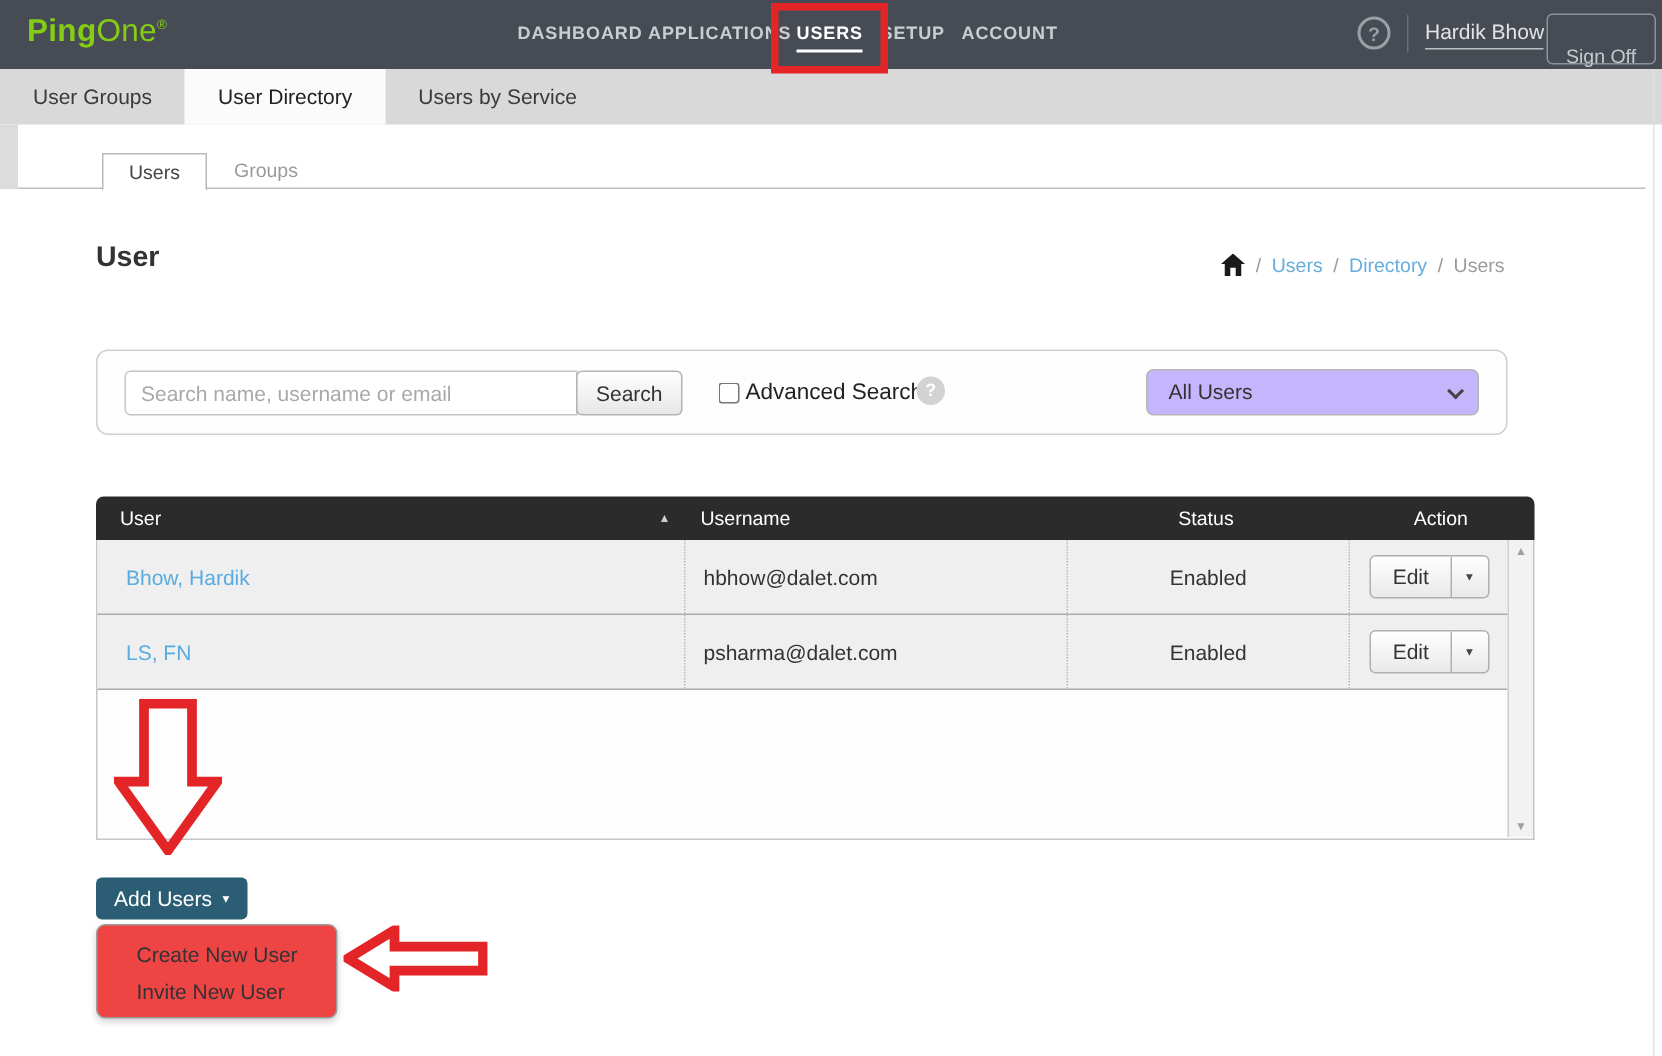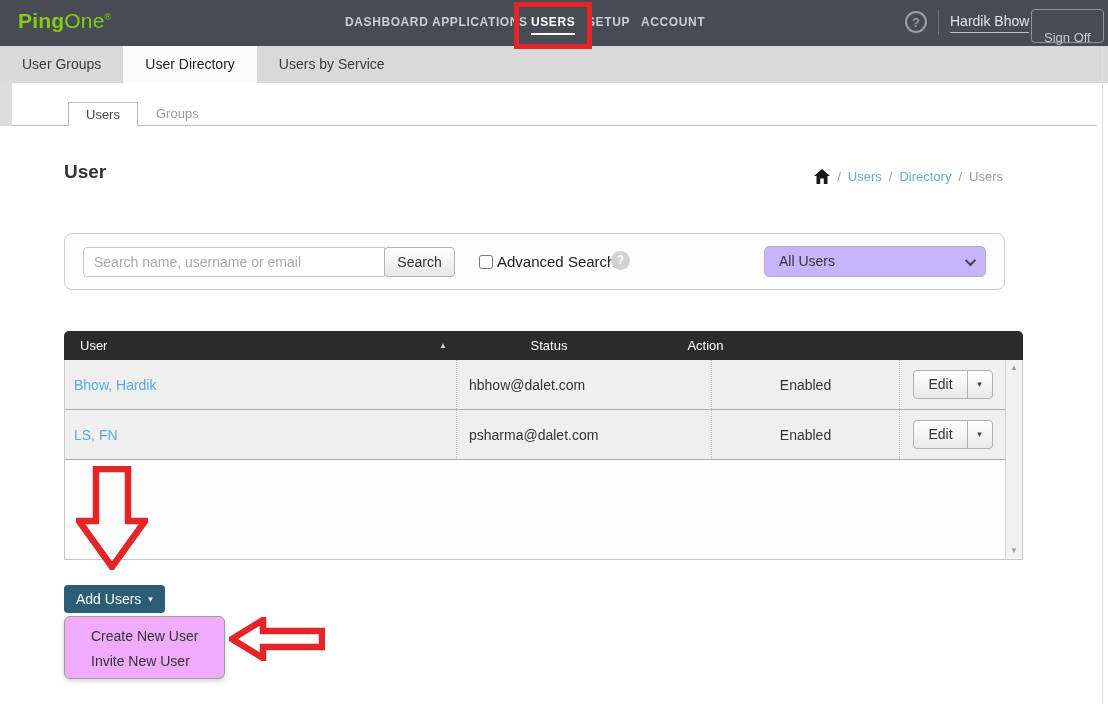--- a/index.html
+++ b/index.html
@@ -57,36 +57,36 @@
   .thead { position:absolute; left:64px; top:331px; width:959px; height:29px; background:#2b2b2b; border-radius:5px 5px 0 0; display:flex; color:#fff; font-size:13px; align-items:center; }
   .th-user { width:391px; padding-left:16px; display:flex; align-items:center; justify-content:space-between; cursor:pointer; }
   .sort-ico { font-size:8px; color:#cfcfcf; margin-right:8px; }
   .th-username { width:255px; padding-left:12px; cursor:pointer; }
   .th-status { width:188px; text-align:center; cursor:pointer; }
   .th-action { width:125px; text-align:center; }
 
   .tbody { position:absolute; left:64px; top:360px; width:959px; height:200px; background:#fdfdfd; border:1px solid #c6c6c6; border-top:none; }
   .row { width:941px; height:50px; background:#efefef; border-bottom:1px solid #ababab; display:flex; align-items:stretch; }
   .cell { display:flex; align-items:center; font-size:14px; }
-  .c-user { width:391px; padding-left:9px; }
+  .c-user { width:391px; padding-left:19px; }
   .user-link { color:#58ace0; cursor:pointer; }
   .c-username { width:255px; padding-left:12px; border-left:1px dotted #b9b9b9; color:#333; }
   .c-status { width:188px; border-left:1px dotted #b9b9b9; justify-content:center; color:#333; }
   .c-action { width:107px; border-left:1px dotted #b9b9b9; justify-content:center; }
   .edit-grp { display:inline-flex; height:29px; border:1px solid #b0b0b0; border-radius:4px; overflow:hidden; background:linear-gradient(#fff,#e9e9e9); cursor:pointer; }
   .edit-btn { padding:0 14px; font-size:14px; color:#333; line-height:27px; }
   .edit-caret { width:25px; border-left:1px solid #b0b0b0; font-size:9px; color:#444; text-align:center; line-height:27px; }
   .vscroll { position:absolute; right:0; top:0; width:17px; height:198px; background:#f2f2f2; border-left:1px solid #cfcfcf; cursor:pointer; }
   .scr-up { position:absolute; top:3px; left:0; width:16px; text-align:center; font-size:8px; color:#9e9e9e; }
   .scr-dn { position:absolute; bottom:3px; left:0; width:16px; text-align:center; font-size:8px; color:#9e9e9e; }
 
   
   .add-users-btn { position:absolute; left:64px; top:585px; height:28px; padding:0 12px; background:#2b5e74; border:none; border-radius:4px; color:#fff; font-size:14px; display:inline-flex; align-items:center; gap:7px; cursor:pointer; font-family:"Liberation Sans", sans-serif; }
   .add-caret { font-size:9px; }
-  .dropdown { position:absolute; left:64px; top:616px; width:161px; height:63px; background:#f0abfc; border:1px solid #9d9d9d; border-radius:6px; box-shadow:0 2px 5px rgba(0,0,0,.18); padding:7px 0; }
+  .dropdown { position:absolute; left:64px; top:616px; width:161px; height:63px; background:#ef4444; border:1px solid #9d9d9d; border-radius:6px; box-shadow:0 2px 5px rgba(0,0,0,.18); padding:7px 0; }
   .dd-item { height:25px; line-height:25px; padding-left:26px; font-size:14px; color:#333; cursor:pointer; }
 
   
   .anno-rect { position:absolute; left:514px; top:2px; width:78px; height:47px; border:5px solid #e42528; z-index:60; pointer-events:none; }
   .anno-down { position:absolute; left:76px; top:466px; z-index:60; pointer-events:none; }
   .anno-left { position:absolute; left:229px; top:617px; z-index:60; pointer-events:none; }
 </style>
 </head>
 <body>
 
@@ -144,20 +144,21 @@
       <span class="chev"></span>
     </div>
   </div>
 
 
   <div class="thead">
     <div class="th-user">
       <span>User</span>
       <span class="sort-ico">▲</span>
     </div>
+    <div class="th-username">Username</div>
     <div class="th-status">Status</div>
     <div class="th-action">Action</div>
   </div>
 
   <div class="tbody">
     <div class="row">
       <div class="cell c-user">
           <span class="user-link">Bhow, Hardik</span>
         </div>
       <div class="cell c-username">hbhow@dalet.com</div>

